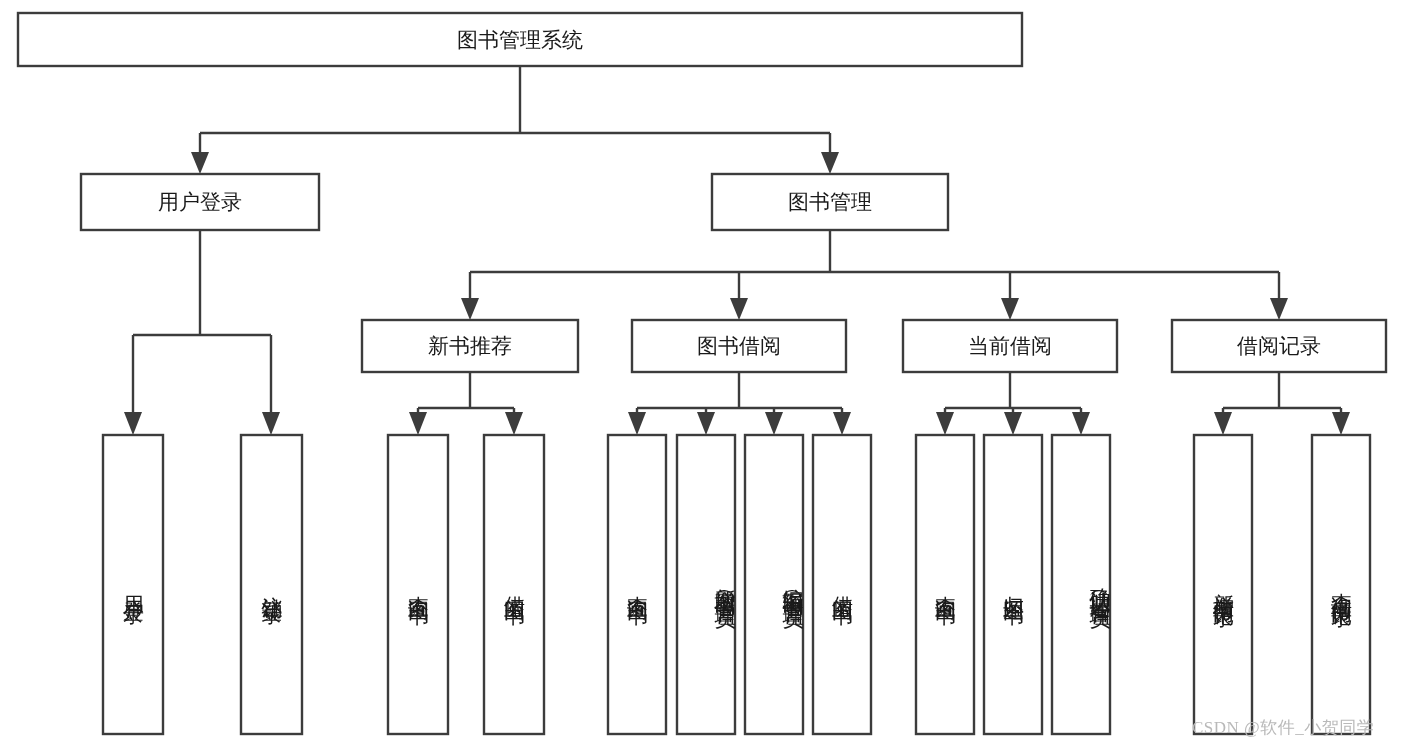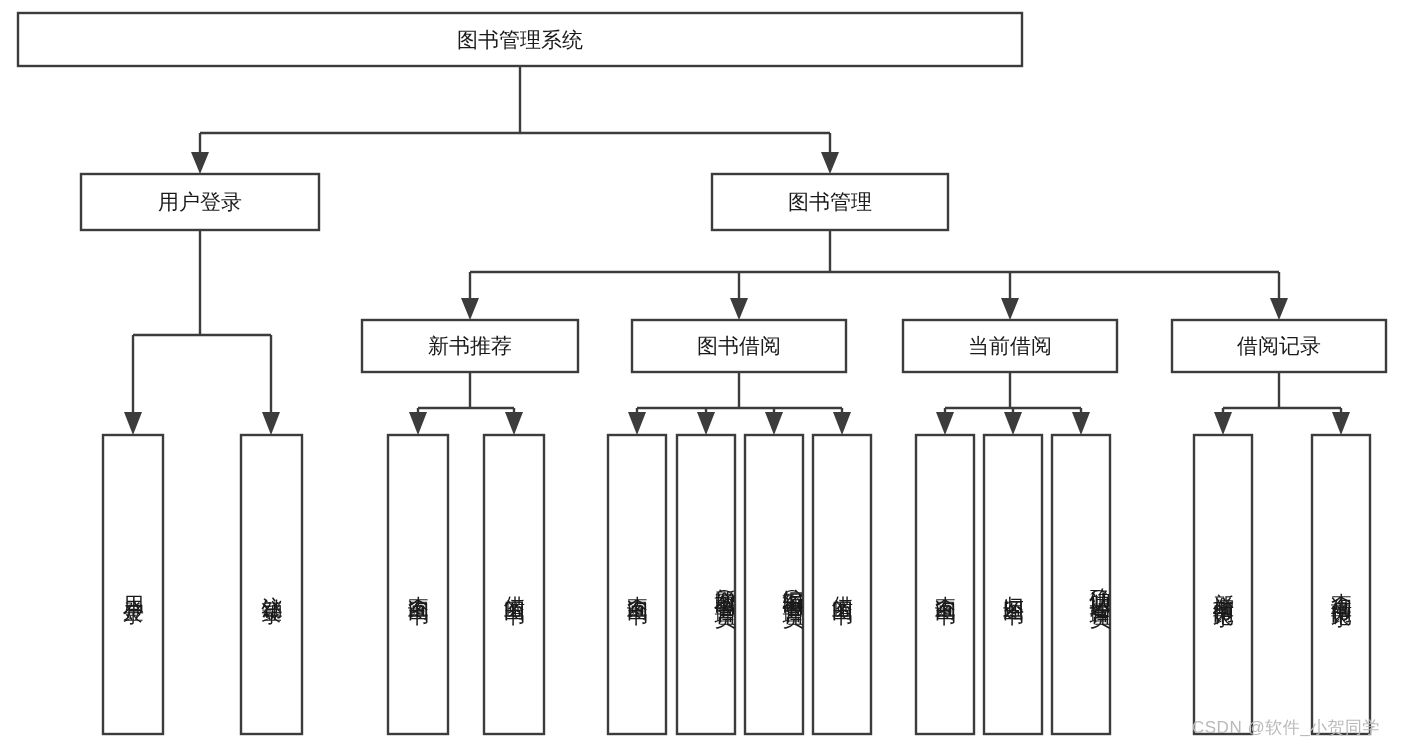--- a/index.html
+++ b/index.html
@@ -58,21 +58,21 @@
     line-height: 1;
     letter-spacing: 3px;
     color: #1a1a1a;
     white-space: nowrap;
     text-align: center;
     pointer-events: none;
     user-select: none;
   }
   .watermark {
     position: absolute;
-    font-family: Liberation Sans, sans-serif;
+    font-family: Liberation Serif, serif;
     font-size: 17px;
     color: #b9b9b9;
     white-space: nowrap;
     letter-spacing: 0.5px;
   }
 </style>
 </head>
 <body>
 
 <div id="diagram-root">

